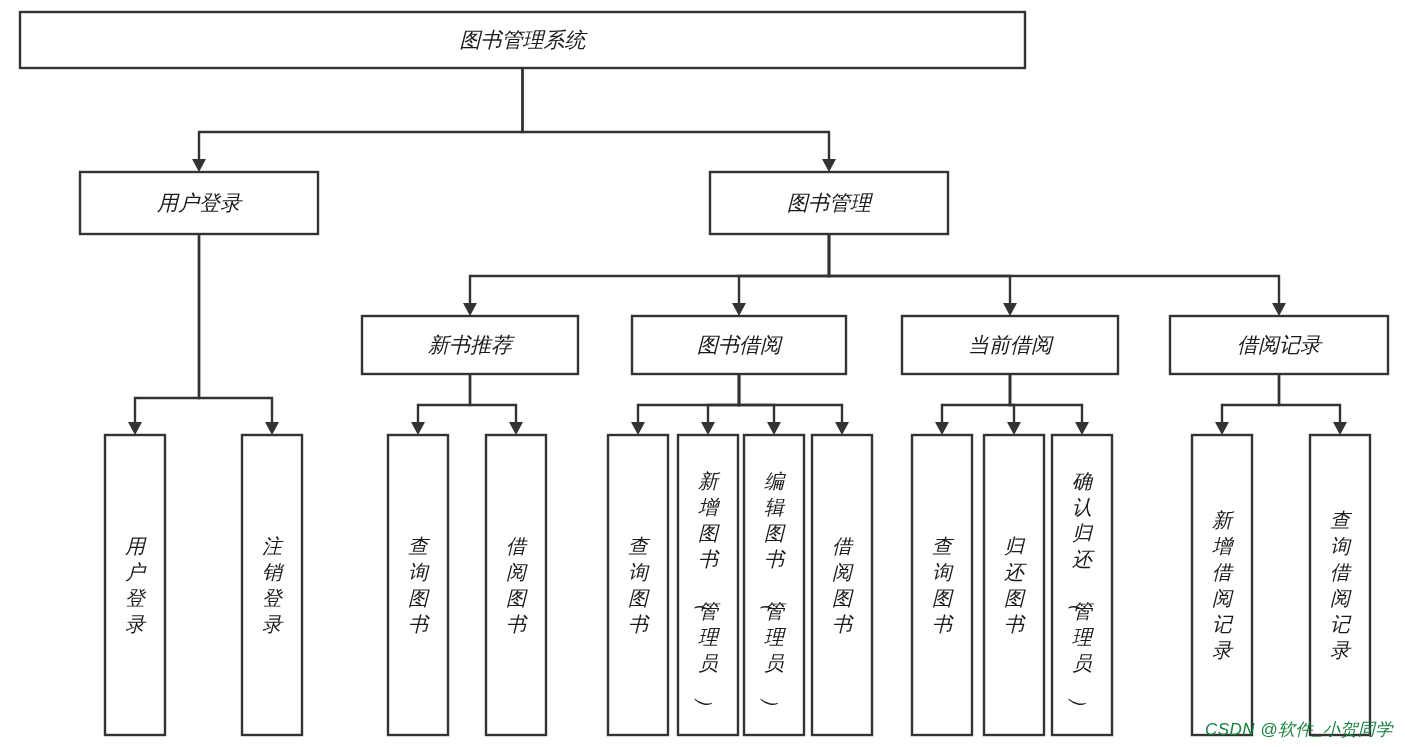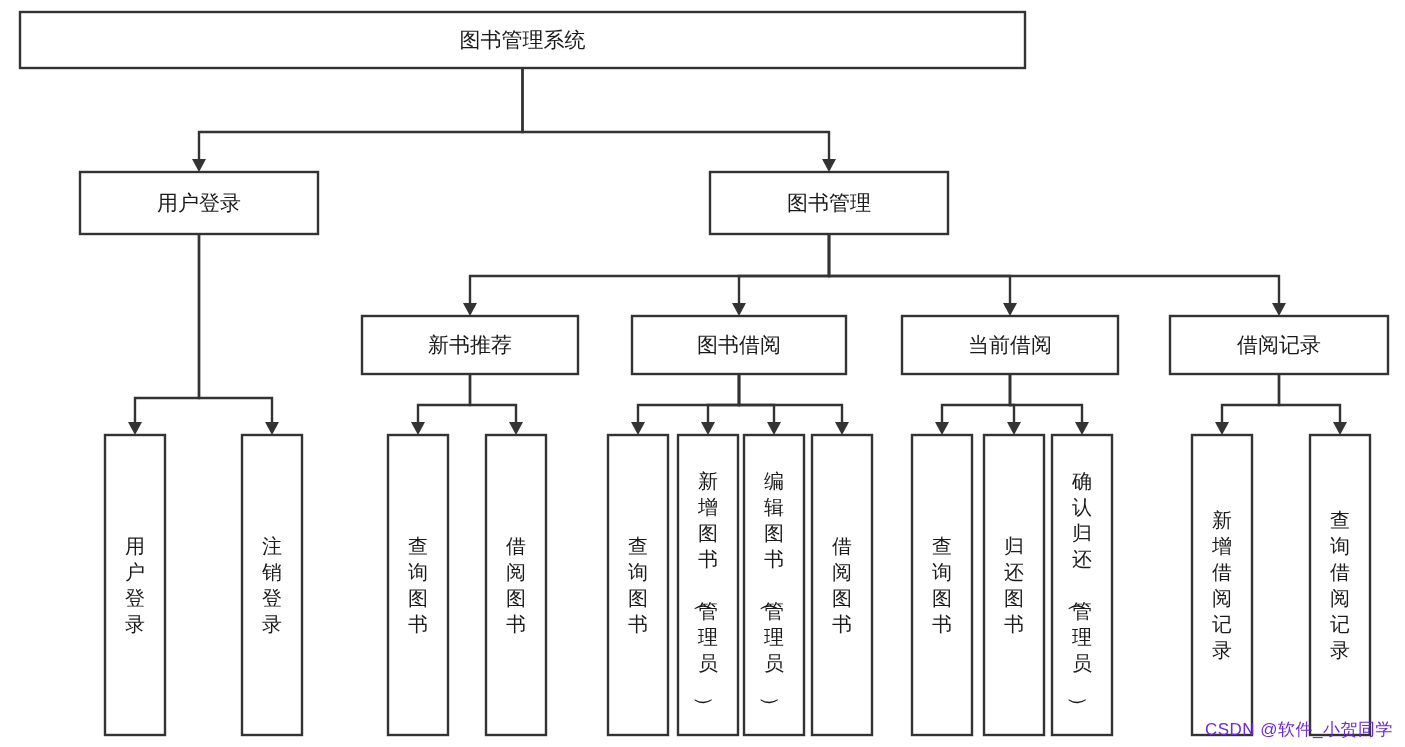--- a/index.html
+++ b/index.html
@@ -13,20 +13,21 @@
     position: relative;
     overflow: hidden;
     font-family: "Liberation Sans", "DejaVu Sans", sans-serif;
   }
   #diagram-root {
     position: absolute;
     left: 0;
     top: 0;
     width: 1405px;
     height: 747px;
+    font-style: italic;
   }
   .node-box {
     fill: #ffffff;
     stroke: #333333;
     stroke-width: 2.4;
   }
   .connector {
     stroke: #333333;
     stroke-width: 2.4;
     fill: none;
@@ -47,21 +48,21 @@
     font-size: 20px;
     fill: #1a1a1a;
     text-anchor: middle;
   }
   .watermark {
     position: absolute;
     right: 12px;
     bottom: 6px;
     font-family: "Liberation Sans", "DejaVu Sans", sans-serif;
     font-size: 17px;
-    color: #6d28d9;
+    color: #15803d;
     letter-spacing: 0.5px;
     white-space: nowrap;
     user-select: none;
   }
 </style>
 </head>
 <body>
 
 <div id="diagram-root">
   <svg id="diagram-svg" width="1405" height="747" viewBox="0 0 1405 747">

